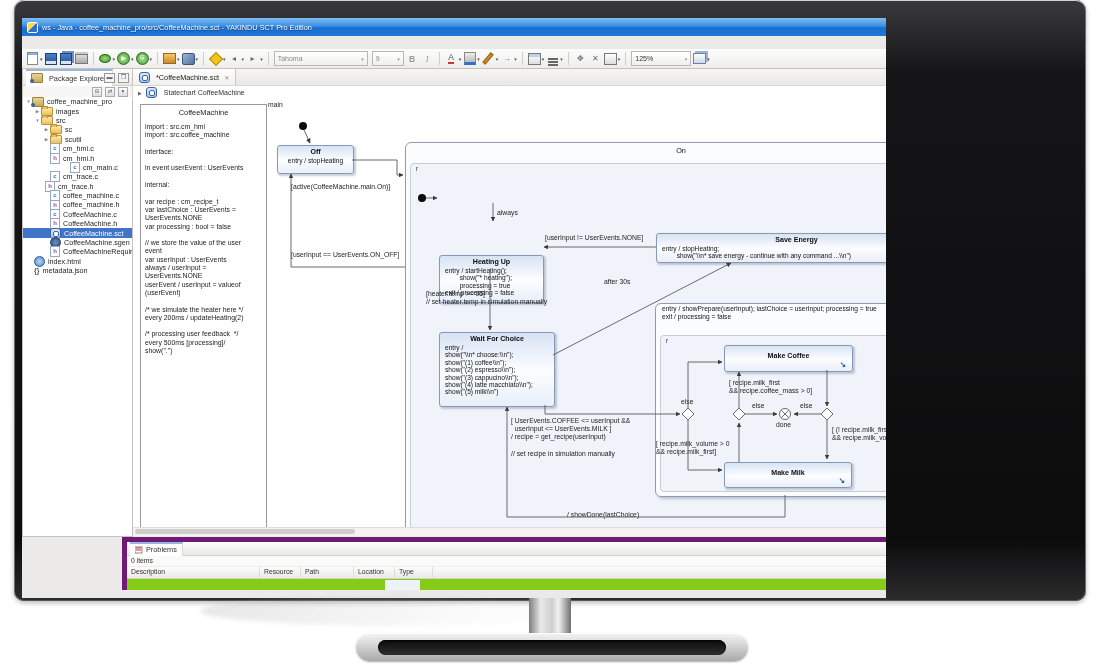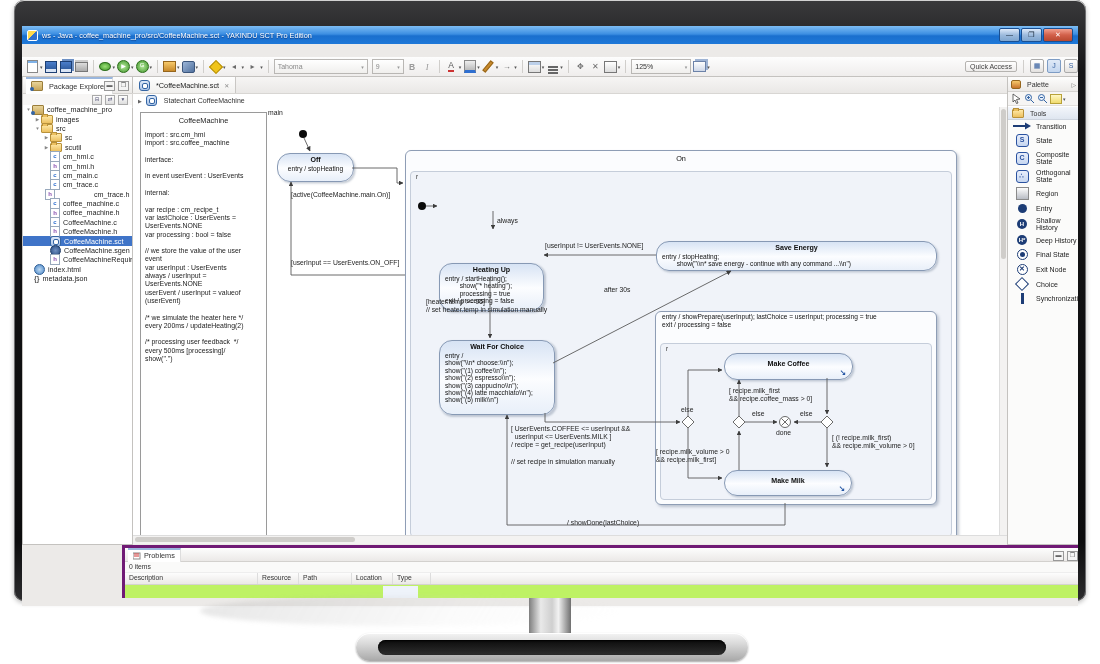--- a/index.html
+++ b/index.html
@@ -10,21 +10,21 @@
     box-shadow:inset 0 1px 0 #d2d2d2, inset 1px 0 0 #6e6e70, inset -1px 0 0 #6e6e70, inset 0 -1px 0 #555, 0 2px 5px rgba(0,0,0,.28);}
   .neck{position:absolute;left:529px;top:598px;width:42px;height:42px;
     background:linear-gradient(90deg,#7e7e7e,#e9e9e9 28%,#cfcfcf 55%,#f2f2f2 70%,#6f6f6f);}
   .base{position:absolute;left:356px;top:633px;width:392px;height:28px;border-radius:14px;
     background:linear-gradient(180deg,#f4f4f4,#d8d8d8 40%,#a8a8a8);box-shadow:0 1px 2px rgba(0,0,0,.35), inset 0 1px 0 #fff;}
   .slot{position:absolute;left:22px;top:7px;width:348px;height:15px;border-radius:8px;
     background:linear-gradient(180deg,#0c0c0c,#2e2e2e);box-shadow:inset 0 1px 2px #000;}
   .refl{position:absolute;left:200px;top:596px;width:420px;height:30px;border-radius:50%;
     background:linear-gradient(120deg,rgba(160,160,160,.25),rgba(220,220,220,.12) 60%,transparent);filter:blur(2px);}
   
-  .screen{position:absolute;left:8px;top:26px;width:1056px;height:580px;background:#eceae8;overflow:hidden;font-size:7.5px;color:#222;}
+  .screen{position:absolute;left:8px;top:18px;width:864px;height:580px;background:#eceae8;overflow:hidden;font-size:7.5px;color:#222;}
   .titlebar{position:absolute;left:0;top:0;width:1056px;height:18px;
     background:linear-gradient(180deg,#7dbdf4,#3c8ee2 45%,#1a6fce 55%,#1e78d8);color:#fff;display:flex;align-items:center;}
   .appicon{width:9px;height:9px;margin:0 4px 0 5px;background:linear-gradient(135deg,#ffd94d 45%,#2f6fd0 50%);border:1px solid #fff;border-radius:2px;}
   .title-text{font-size:7.3px;text-shadow:0 1px 1px rgba(0,0,50,.5);}
   .winbtns{position:absolute;right:5px;top:2px;display:flex;gap:1px;}
   .wb{width:19px;height:12px;border:1px solid #1a4f91;border-radius:2px;background:linear-gradient(180deg,#dfeafa,#9dbbdd 50%,#7fa6cf);
     color:#123;font-size:7px;line-height:11px;text-align:center;}
   .wb.close{background:linear-gradient(180deg,#f3a08e,#d2604a 50%,#b8482f);color:#fff;width:28px;}
   .menubar{position:absolute;left:0;top:18px;width:1056px;height:12px;background:#f4f3f1;border-bottom:1px solid #e0dedc;display:flex;align-items:center;padding-left:3px;}
   .menu-item{padding:0 5px;font-size:7.4px;color:#1c1c1c;}
@@ -106,31 +106,31 @@
     color:#2a52a0;font-size:7px;font-weight:bold;text-align:center;line-height:10px;}
   .pi-region{width:11px;height:11px;border:1px solid #8a8a8a;background:linear-gradient(#fdfdfd,#b8bcc4);}
   .pi-entry{width:9px;height:9px;border-radius:50%;background:#1d3d76;}
   .pi-circ{width:10px;height:10px;border-radius:50%;background:#1d3d76;color:#fff;font-size:6px;font-weight:bold;text-align:center;line-height:10px;}
   .pi-final{width:9px;height:9px;border-radius:50%;border:1.5px solid #1d3d76;position:relative;background:#fff;}
   .pi-final::after{content:"";position:absolute;left:2px;top:2px;width:5px;height:5px;border-radius:50%;background:#1d3d76;}
   .pi-exit{width:9px;height:9px;border-radius:50%;border:1.5px solid #1d3d76;color:#1d3d76;font-size:7px;line-height:8px;text-align:center;font-weight:bold;background:#fff;}
   .pi-choice{width:8px;height:8px;border:1.5px solid #1d3d76;transform:rotate(45deg);background:#fff;}
   .pi-sync{width:3px;height:11px;background:#1d3d76;}
   
-  .problems{position:absolute;left:100px;top:519px;width:956px;height:53px;background:#bef264;border:3px solid #701a75;}
+  .problems{position:absolute;left:100px;top:519px;width:956px;height:53px;background:#84cc16;border:5px solid #701a75;}
   .prob-count{height:9px;font-size:6.8px;color:#333;padding:1px 0 0 4px;background:#fafaf9;border-bottom:1px solid #eee;}
   .prob-head{height:11px;display:flex;background:linear-gradient(#fdfdfd,#ebe9e7);border-bottom:1px solid #d5d3d0;font-size:6.8px;color:#333;}
   .pcol{border-right:1px solid #ddd;padding:1px 0 0 4px;position:relative;}
   .type-hl{position:absolute;left:258px;top:38px;width:35px;height:14px;background:#eef3fa;}
   .statusstrip{position:absolute;left:0;top:572px;width:1056px;height:8px;background:#eceae8;}
   
   .defbox{position:absolute;left:7px;top:5px;width:125px;height:445px;border:1px solid #9a9a9a;background:#fff;}
   .defbox .dt{text-align:center;font-size:7.4px;color:#222;padding-top:3px;}
   .defbox .dl{white-space:pre-wrap;font-size:6.9px;line-height:8.3px;color:#1c1c1c;padding:6px 3px 0 4px;}
-  .st{position:absolute;border:1px solid #8799b4;border-radius:13px;
+  .st{position:absolute;border:1px solid #8799b4;border-radius:3px;
     background:linear-gradient(180deg,#d7e3f4 0%,#fcfdff 52%,#e8eff9 100%);
     box-shadow:1.5px 1.5px 2px rgba(110,125,150,.38);font-size:6.6px;color:#111;}
   .st .t{font-weight:bold;text-align:center;font-size:7.1px;padding-top:2px;color:#0d0d0d;}
   .st .b{white-space:pre;padding:1px 0 0 5px;line-height:7.4px;}
   .comp{position:absolute;border:1px solid #8e9db5;border-radius:6px;background:#fbfcfe;
     box-shadow:2px 2px 3px rgba(110,125,150,.4);font-size:6.6px;}
   .comp .t{font-weight:normal;text-align:center;font-size:7.3px;padding-top:3px;color:#0d0d0d;}
   .comp .b{white-space:pre;padding:1px 0 0 6px;line-height:7.6px;color:#111;}
   .regionbox{position:absolute;background:#f0f3f9;border:1px solid #c5cdda;border-radius:4px;}
   .rlab{position:absolute;left:5px;top:1px;font-size:6.4px;color:#333;}
@@ -303,29 +303,29 @@
             <span>scutil</span>
           </div>
         <div class="trow" style="padding-left:27px;">
             <span class="ic i-file i-c"></span>
             <span>cm_hmi.c</span>
           </div>
         <div class="trow" style="padding-left:27px;">
             <span class="ic i-file i-h"></span>
             <span>cm_hmi.h</span>
           </div>
-        <div class="trow" style="padding-left:27px;">
+        <div class="trow" style="padding-left:27px;margin-left:20px;">
             <span class="ic i-file i-c"></span>
             <span>cm_main.c</span>
           </div>
         <div class="trow" style="padding-left:27px;">
             <span class="ic i-file i-c"></span>
             <span>cm_trace.c</span>
           </div>
-        <div class="trow" style="padding-left:22px;gap:36px;">
+        <div class="trow" style="padding-left:22px;">
             <span class="ic i-file i-h"></span>
             <span>cm_trace.h</span>
           </div>
         <div class="trow" style="padding-left:27px;">
             <span class="ic i-file i-c"></span>
             <span>coffee_machine.c</span>
           </div>
         <div class="trow" style="padding-left:27px;">
             <span class="ic i-file i-h"></span>
             <span>coffee_machine.h</span>

